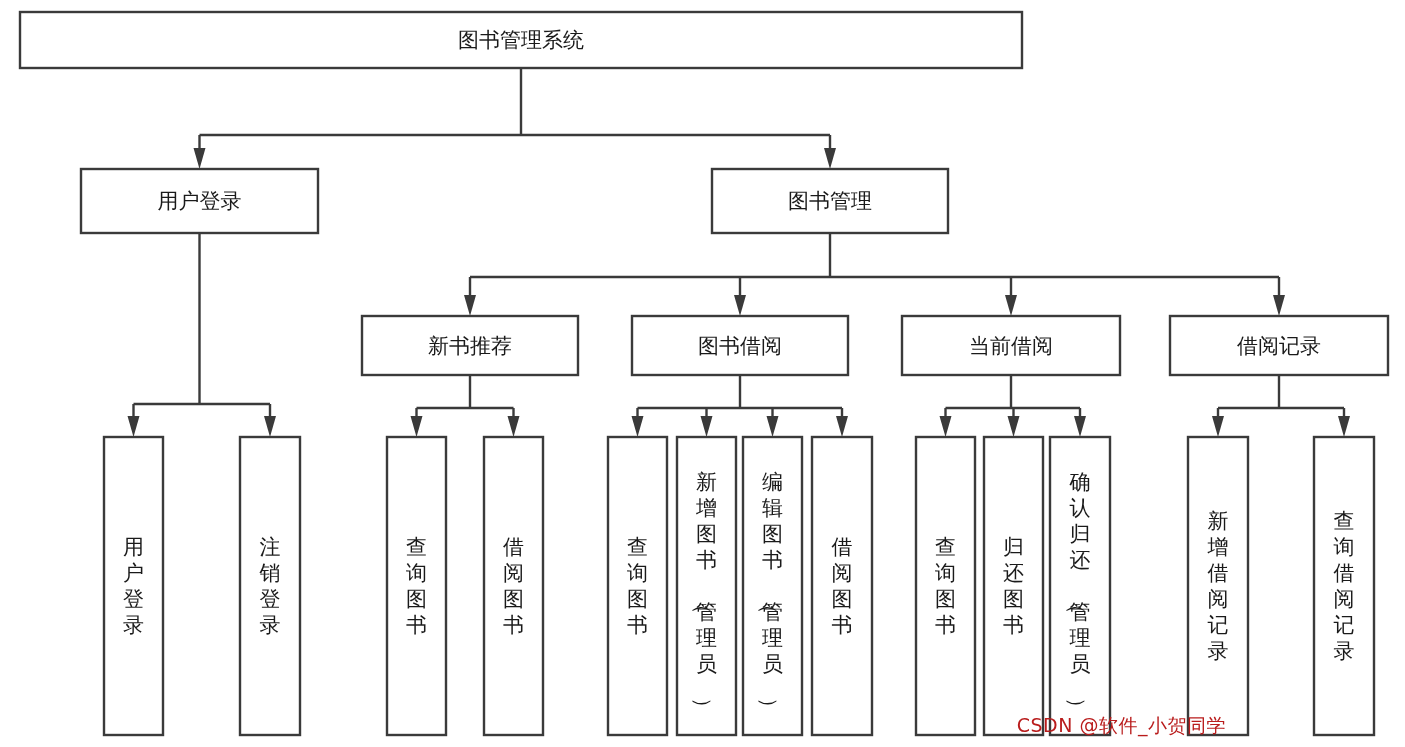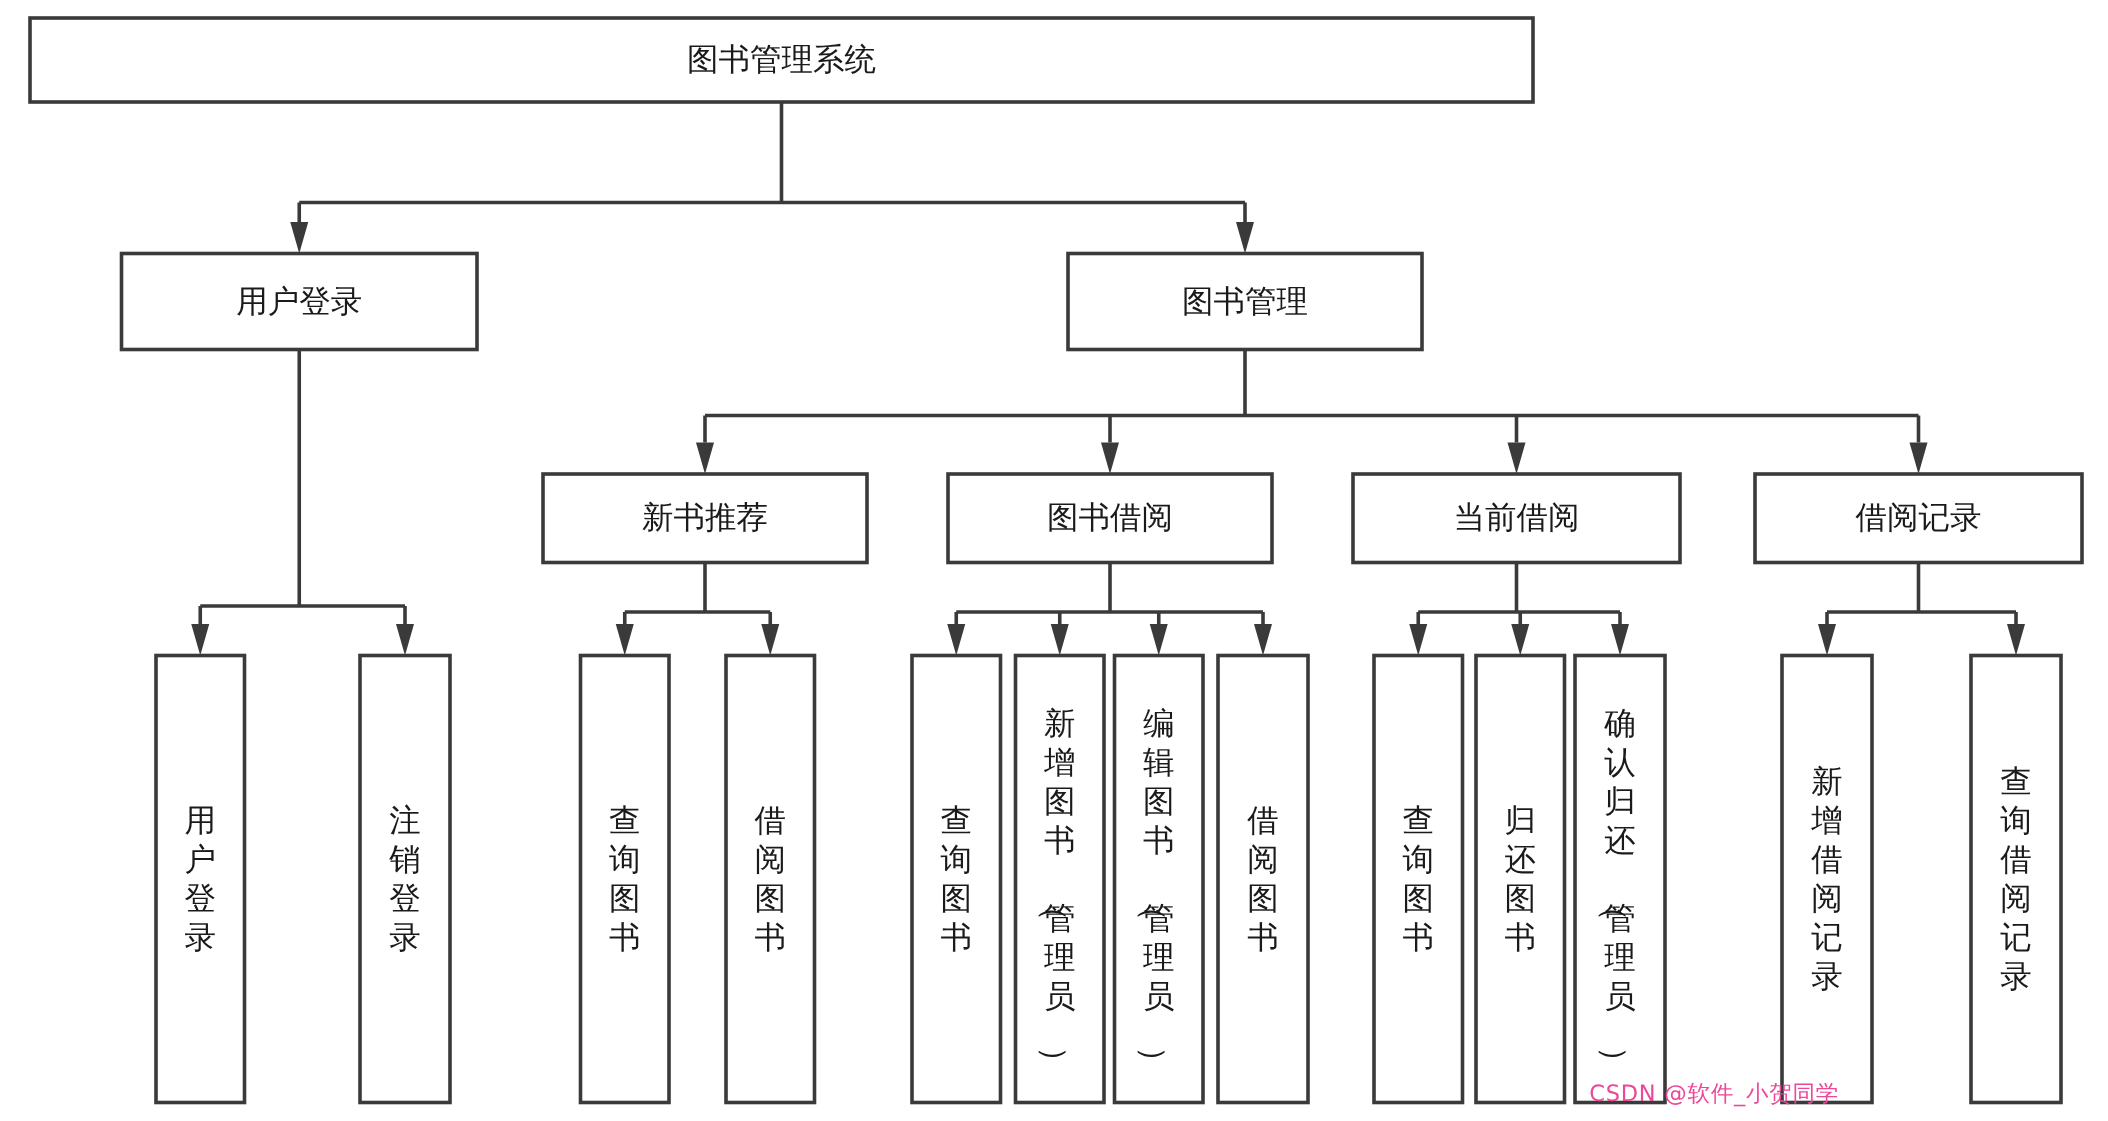--- a/index.html
+++ b/index.html
@@ -54,22 +54,22 @@
     font-family: "DejaVu Sans", "Liberation Sans", sans-serif;
     font-size: 21px;
     fill: #1a1a1a;
     text-anchor: middle;
   }
   .watermark {
     position: absolute;
     right: 8px;
     bottom: 8px;
     font-family: "DejaVu Sans", "Liberation Sans", sans-serif;
-    font-size: 15px;
-    color: #ec4899;
+    font-size: 19px;
+    color: #b91c1c;
     letter-spacing: 0.5px;
     white-space: nowrap;
     pointer-events: none;
   }
 </style>
 </head>
 <body>
 
 <div id="diagram-root">
   <svg class="flow-svg" id="flow-svg" viewBox="0 0 1405 747" xmlns="http://www.w3.org/2000/svg">

